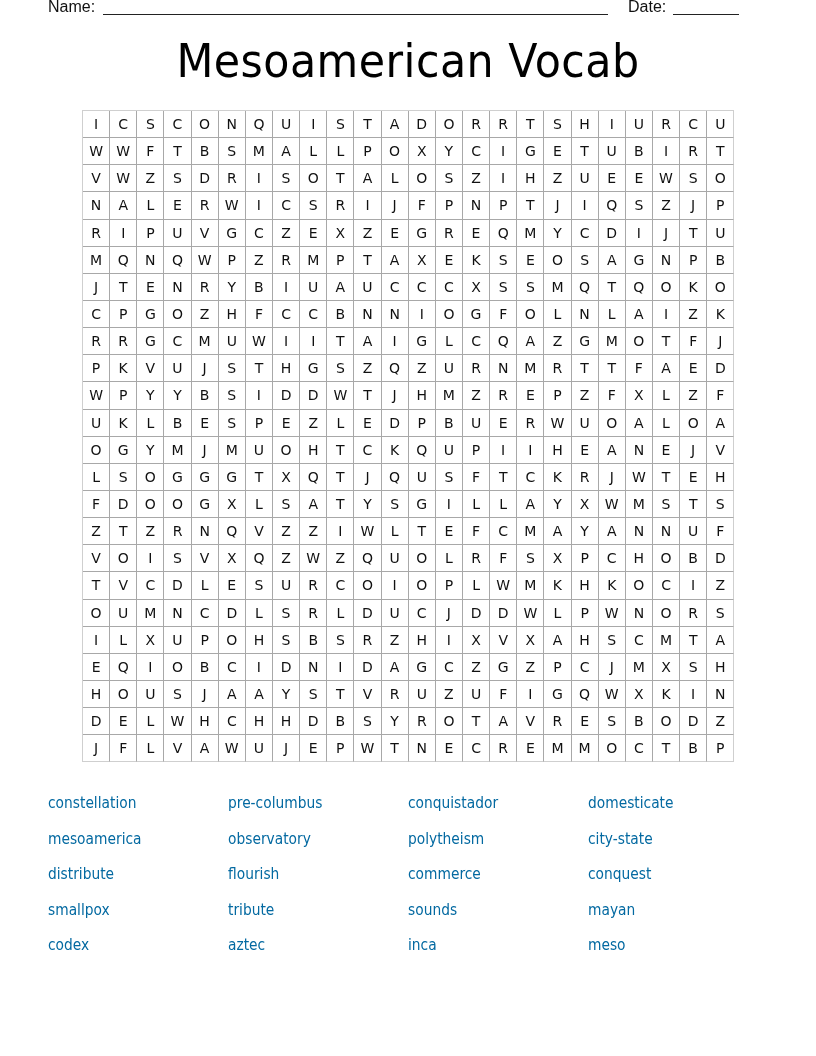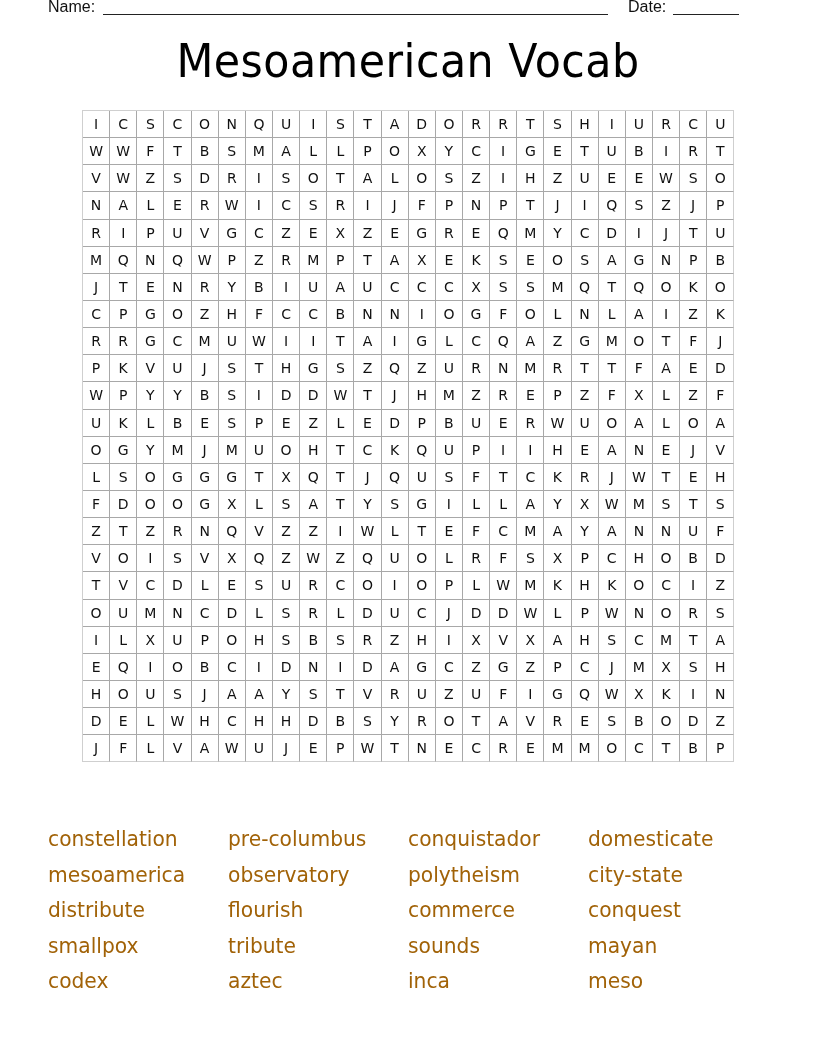--- a/index.html
+++ b/index.html
@@ -24,23 +24,23 @@
     border-top: 1px solid #cfcfcf; border-left: 1px solid #cfcfcf;
   }
   .cell {
     box-sizing: border-box; border-right: 1px solid #a8a8a8; border-bottom: 1px solid #a8a8a8;
     display: flex; align-items: center; justify-content: center;
     font-family: "DejaVu Sans", sans-serif; font-size: 14px; color: #111;
   }
   .cell.last-col { border-right-color: #cfcfcf; }
   .cell.last-row { border-bottom-color: #cfcfcf; }
   .wordlist {
-    position: absolute; left: 48px; top: 826px; width: 720px;
+    position: absolute; left: 48px; top: 794px; width: 720px;
     display: grid; grid-template-columns: 180px 180px 180px 180px; grid-auto-rows: 35.5px;
-    font-family: "DejaVu Sans", sans-serif; font-size: 22px; color: #a16207;
+    font-family: "DejaVu Sans", sans-serif; font-size: 15px; color: #0369a1;
   }
   .word { white-space: nowrap; transform: scaleX(0.92); transform-origin: left center; }
 </style>
 </head>
 <body>
 
 <div class="header-line">
   <span class="name-label">Name:</span>
   <span class="name-blank"></span>
   <span class="date-label">Date:</span>

